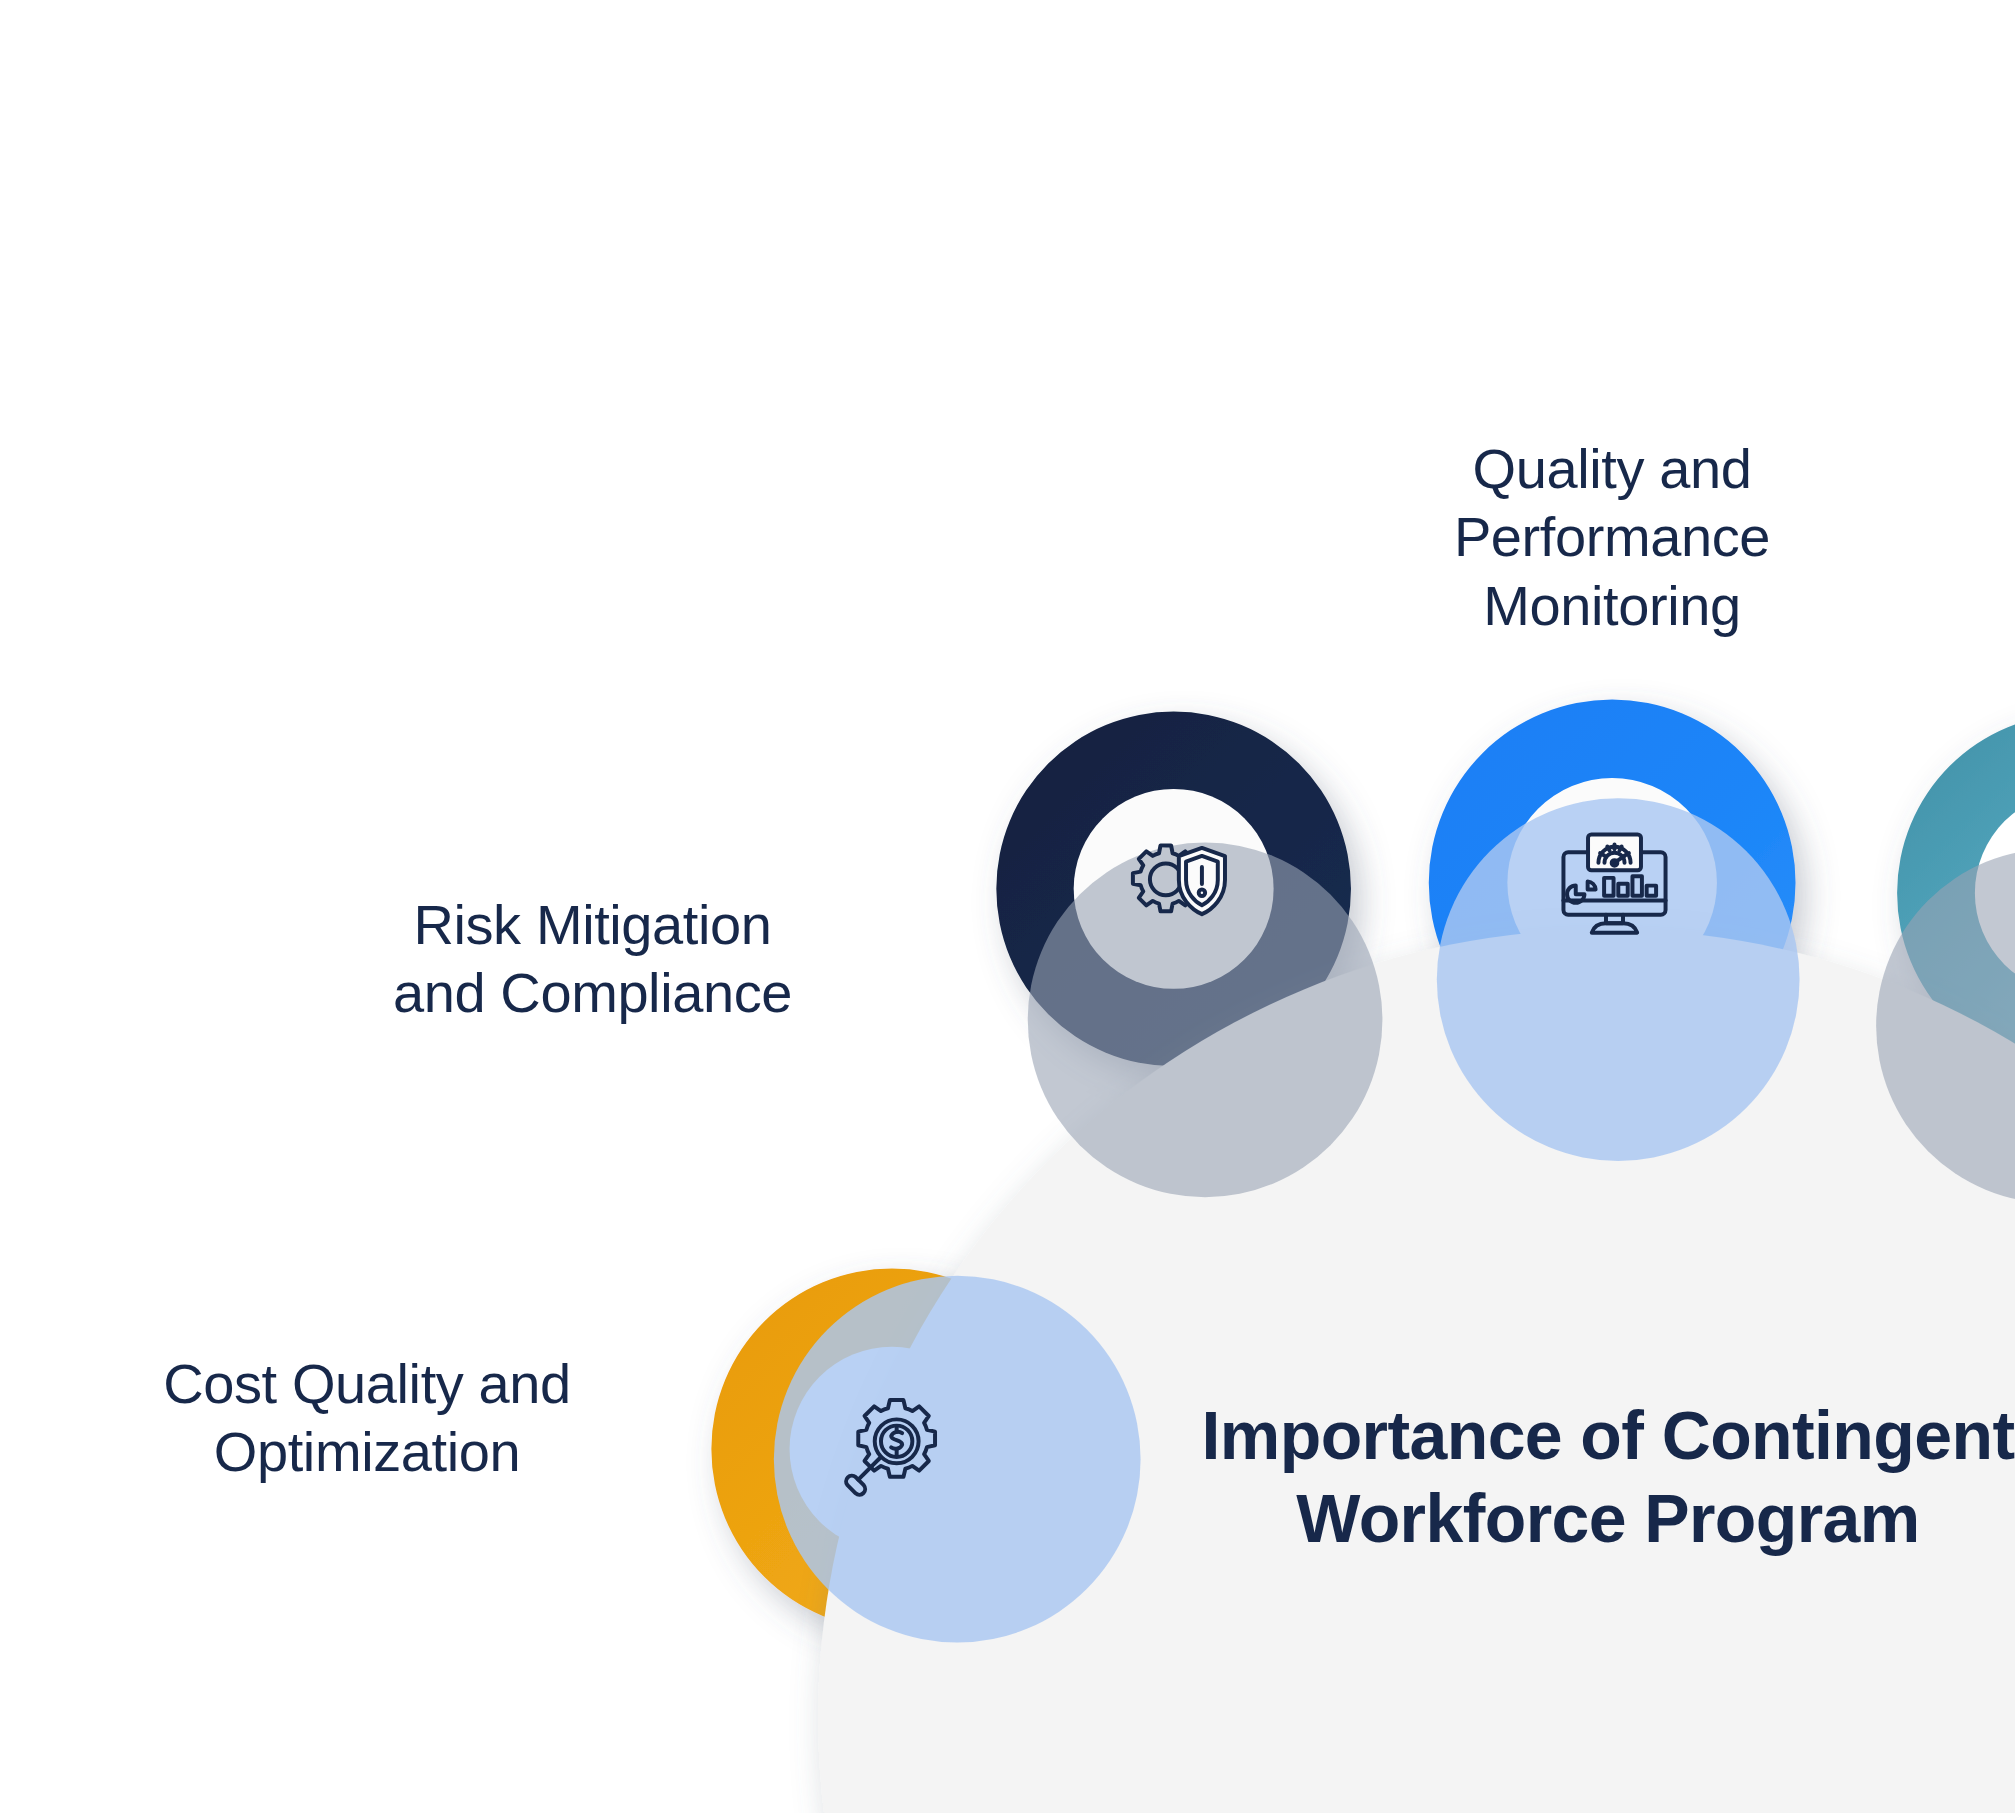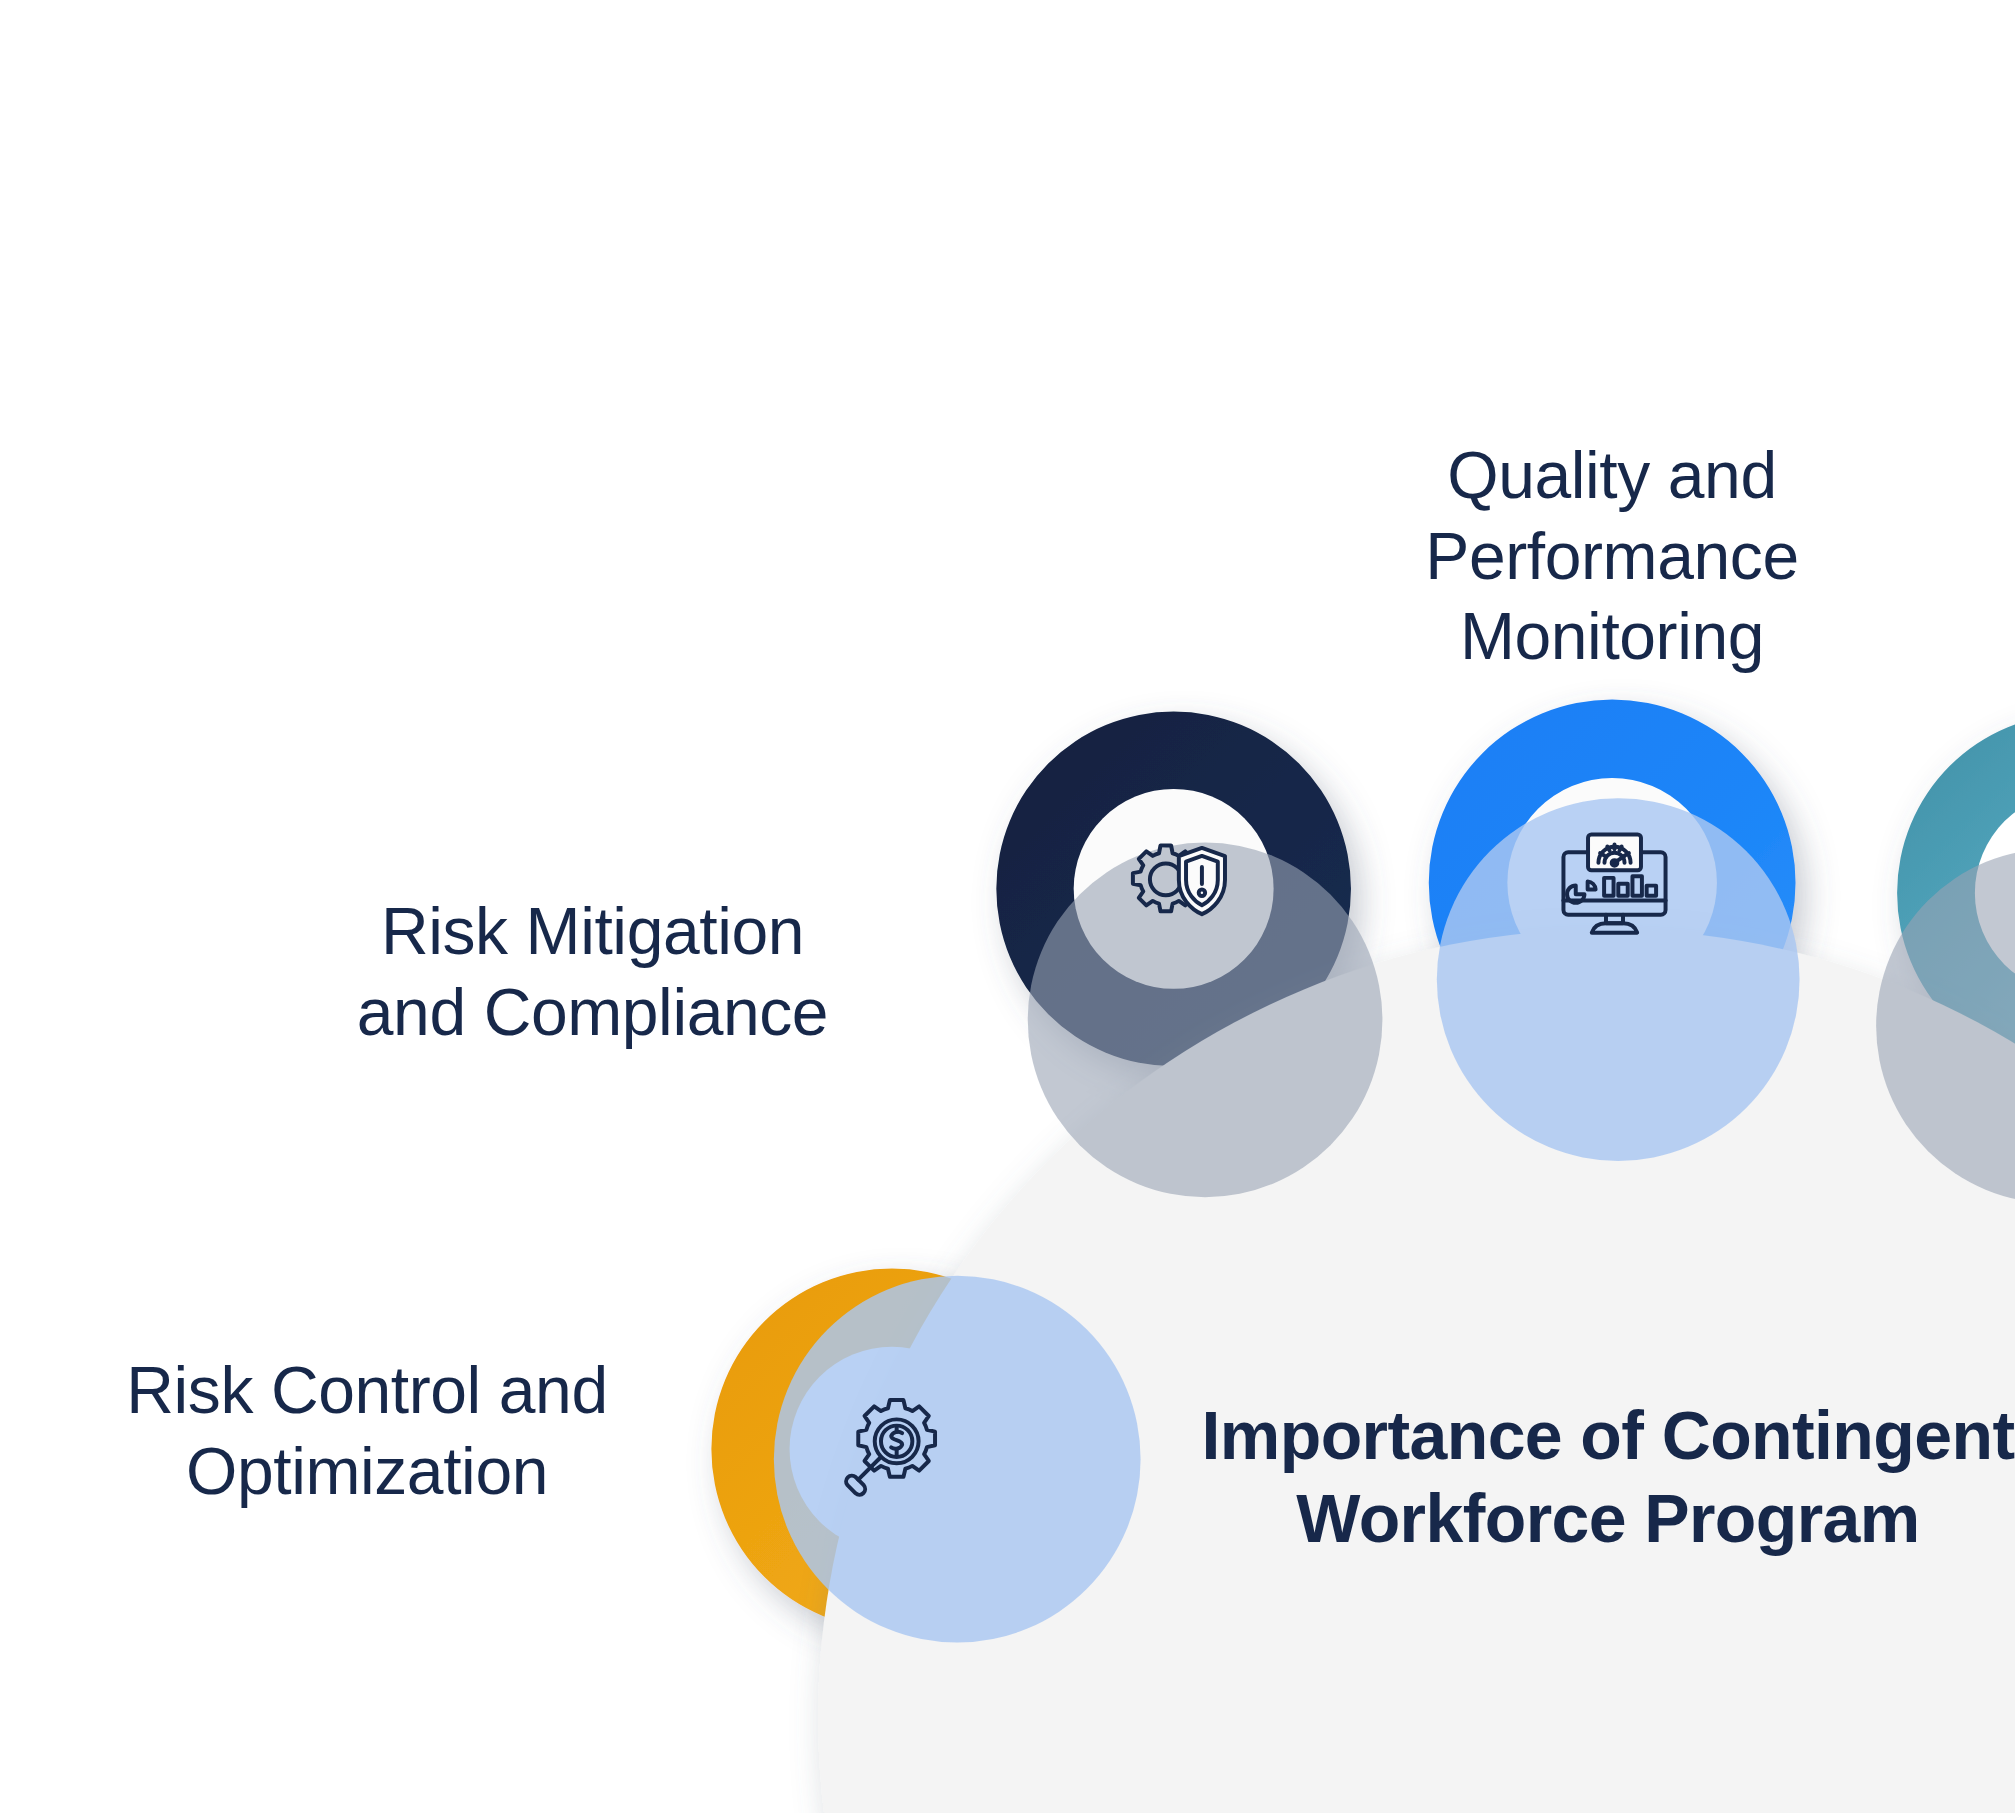--- a/index.html
+++ b/index.html
@@ -19,21 +19,21 @@
     width: 3211px; height: 1814px;
     display:block;
   }
 
   
   .label {
     position: absolute;
     color: #17284a;
     font-family: "Liberation Sans", sans-serif;
     font-weight: 400;
-    font-size: 66px;
+    font-size: 56px;
     line-height: 1.22;
     letter-spacing: -0.4px;
     white-space: pre-line;
   }
   .label.left  { text-align: center; }
   .label.center{ text-align: center; }
 
   #lbl-quality  { left: 1233px; top: 435px; width: 758px; }
   #lbl-risk     { left:  266px; top: 891px; width: 653px; }
   #lbl-cost     { left:  73px; top: 1350px; width: 588px; }
@@ -216,20 +216,20 @@
     </svg>
   </div>
 
   <div class="label center" id="lbl-quality">Quality and
 Performance
 Monitoring</div>
 
   <div class="label left" id="lbl-risk">Risk Mitigation
 and Compliance</div>
 
-  <div class="label left" id="lbl-cost">Risk Control and
+  <div class="label left" id="lbl-cost">Cost Quality and
 Optimization</div>
 
   <div id="center-title">Importance of Contingent
 Workforce Program</div>
 
 </div>
 
 
 </body></html>

